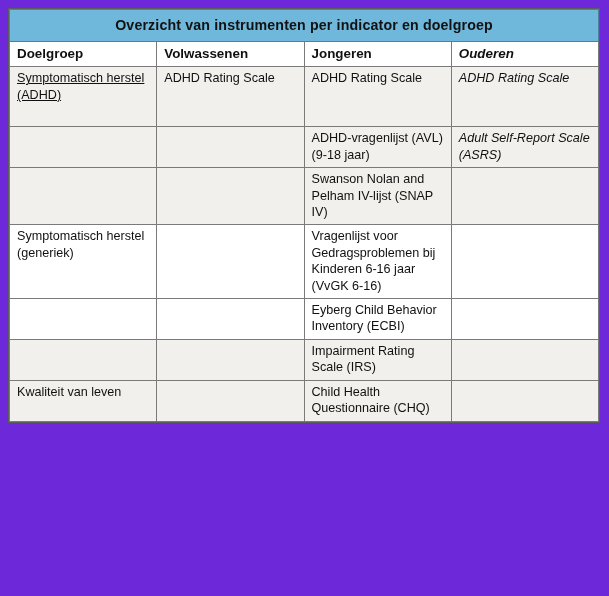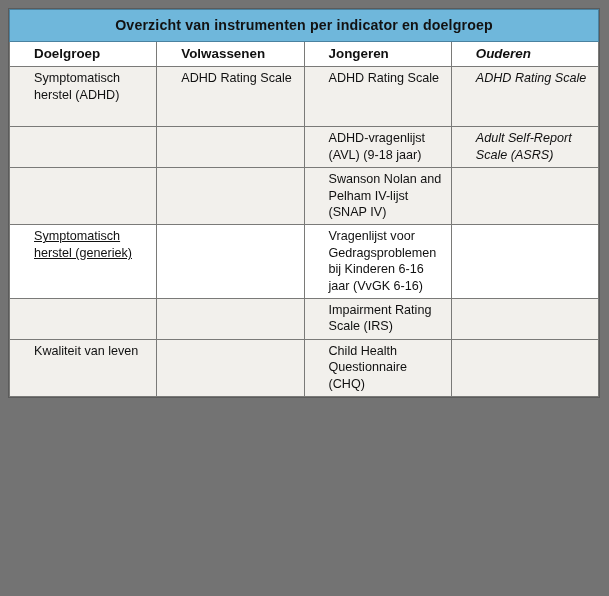--- a/index.html
+++ b/index.html
@@ -10,40 +10,40 @@
   body {
     width: 609px;
     height: 596px;
     font-family: "Liberation Sans", sans-serif;
     overflow: hidden;
   }
   #page {
     position: relative;
     width: 609px;
     height: 596px;
-    background: #737373;
+    background: #6d28d9;
     box-sizing: border-box;
   }
   .table-wrap {
     position: absolute;
     left: 8px;
     top: 8px;
     width: 592px;
     border: 1px solid #5b5b5b;
     box-sizing: border-box;
     background: #ffffff;
   }
   table.grid {
     border-collapse: collapse;
     table-layout: fixed;
     width: 100%;
   }
   table.grid td, table.grid th {
     border: 1px solid #7a7a78;
-    padding: 3px 6px 4px 24px;
+    padding: 3px 6px 4px 7px;
     vertical-align: top;
     font-size: 12.6px;
     line-height: 16.4px;
     color: #111111;
     text-align: left;
     font-weight: normal;
     box-sizing: border-box;
     word-wrap: break-word;
   }
   
@@ -97,41 +97,47 @@
         <tr class="title-row">
           <td colspan="4">Overzicht van instrumenten per indicator en doelgroep</td>
         </tr>
         <tr class="head-row">
           <td class="c0">Doelgroep</td>
           <td class="c1">Volwassenen</td>
           <td class="c2">Jongeren</td>
           <td class="c3">Ouderen</td>
         </tr>
       <tr class="shade">
-            <td class="c0 label" style="height: 60px;">Symptomatisch herstel (ADHD)</td>
+            <td class="c0 label" style="height: 60px; text-decoration: underline;">Symptomatisch herstel (ADHD)</td>
             <td class="c1 val">ADHD Rating Scale</td>
             <td class="c2 val">ADHD Rating Scale</td>
             <td class="c3 val">ADHD Rating Scale</td>
           </tr>
           <tr class="shade">
             <td class="c0 label" style="height: 40px;"></td>
             <td class="c1 val"></td>
             <td class="c2 val">ADHD-vragenlijst  (AVL) (9-18  jaar)</td>
             <td class="c3 val">Adult Self-Report  Scale (ASRS)</td>
           </tr>
           <tr class="shade">
             <td class="c0 label" style="height: 57px;"></td>
             <td class="c1 val"></td>
             <td class="c2 val">Swanson Nolan and Pelham IV-lijst (SNAP IV)</td>
             <td class="c3 val"></td>
           </tr>
           <tr class="plain">
-            <td class="c0 label" style="height: 73px; text-decoration: underline;">Symptomatisch herstel (generiek)</td>
+            <td class="c0 label" style="height: 73px;">Symptomatisch herstel (generiek)</td>
             <td class="c1 val"></td>
             <td class="c2 val">Vragenlijst voor Gedragsproblemen  bij Kinderen 6-16 jaar (VvGK  6-16)</td>
+            <td class="c3 val"></td>
+          </tr>
+          <tr class="plain">
+            <td class="c0 label" style="height: 38px;"></td>
+            <td class="c1 val"></td>
+            <td class="c2 val">Eyberg Child Behavior Inventory  (ECBI)</td>
             <td class="c3 val"></td>
           </tr>
           <tr class="shade">
             <td class="c0 label" style="height: 38px;"></td>
             <td class="c1 val"></td>
             <td class="c2 val">Impairment  Rating Scale (IRS)</td>
             <td class="c3 val"></td>
           </tr>
           <tr class="shade">
             <td class="c0 label" style="height: 38px;">Kwaliteit van leven</td>

